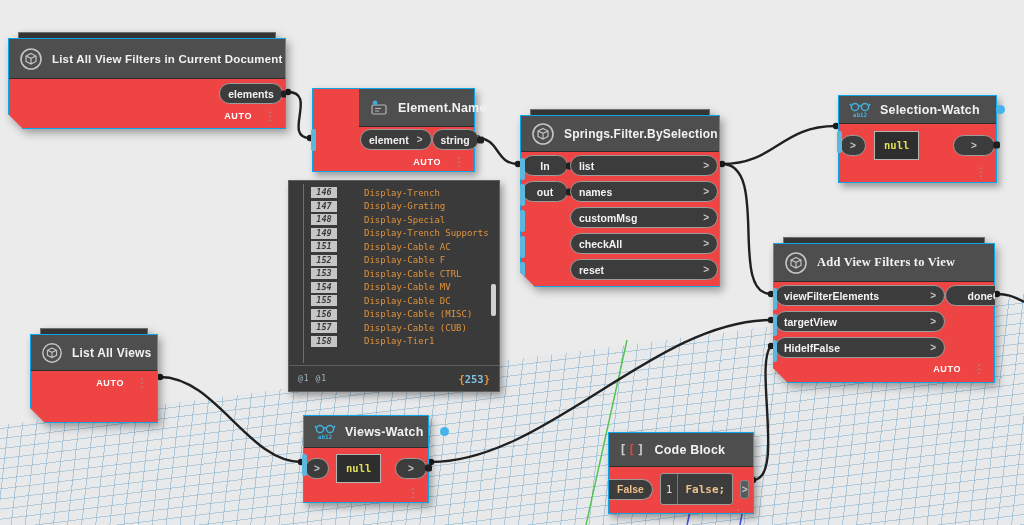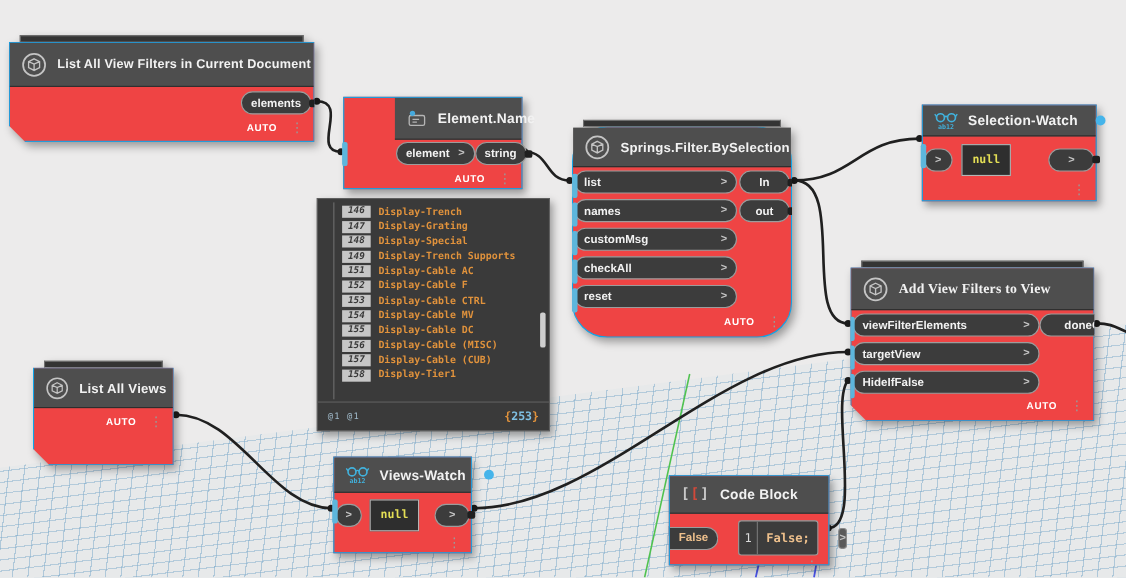--- a/index.html
+++ b/index.html
@@ -66,21 +66,21 @@
   #n-elename{left:312px;top:88px;width:163px;height:84px;padding-left:46px;}
   #n-elename .hdr{height:38px;}
   #n-elename .body{display:flex;justify-content:space-between;padding:2px 1px 0 1px;}
   #n-elename .pill.in{width:101px;}
   #n-elename .pill.out{width:52px;}
   #n-elename .bluebar{top:40px;}
   #n-elename .ftr{height:22px;margin-top:1px;}
 
   
   #w-springs{left:520px;top:109px;width:200px;}
-  #w-springs .node{width:200px;height:192px;border-radius:32px;}
+  #w-springs .node{width:200px;height:172px;}
   #w-springs .hdr{height:36px;}
   #w-springs .title{font-size:12px;}
   #w-springs .body{display:flex;justify-content:space-between;padding:3px 1px 0 1px;}
   #w-springs .col{display:flex;flex-direction:column;gap:5px;}
   #w-springs .col.outs{align-items:flex-end;}
   #w-springs .pill.in{width:148px;}
   #w-springs .pill.out{min-width:46px;}
   #w-springs .ftr{height:24px;}
   #w-springs .bluebar{left:-1px;}
 
@@ -123,42 +123,42 @@
   #n-viewswatch .pill{width:24px;padding:0;justify-content:center;}
   #n-viewswatch .pill.right{width:32px;margin-left:auto;}
   #n-viewswatch .bluebar{top:38px;}
   #n-viewswatch .ftr{height:16px;margin-top:2px;}
 
   
   #n-codeblock{left:608px;top:432px;width:146px;height:82px;}
   #n-codeblock .hdr{height:34px;}
   #n-codeblock .cb-icon{font-family:"DejaVu Sans Mono",monospace;font-weight:bold;font-size:13px;letter-spacing:1px;}
   #n-codeblock .cb-icon .b{color:#c9c9c9;} #n-codeblock .cb-icon .r{color:#d2493a;}
-  #n-codeblock .body{display:flex;align-items:center;gap:18px;padding:6px 4px 0 0;}
+  #n-codeblock .body{display:flex;align-items:center;gap:7px;padding:6px 4px 0 0;}
   #n-codeblock .pill.cbin{width:47px;border-radius:0 12px 12px 0;border-left:none;
         color:#eec08c;justify-content:center;font-size:10.5px;}
   .codebox{display:flex;align-items:stretch;border:1px solid #9a9a9a;border-radius:3px;
         height:30px;background:#3c3c3c;font-family:"DejaVu Sans Mono",monospace;font-size:11px;}
   .codebox .lno{display:flex;align-items:center;padding:0 5px;color:#dcdcdc;border-right:1px solid #777;}
   .codebox .code{display:flex;align-items:center;padding:0 7px;color:#eec08c;font-weight:bold;}
   .cb-out{width:19px;height:17px;background:#5a5a5a;border:1px solid #8a8a8a;border-radius:3px;
         color:#e8e8e8;font-size:9px;font-weight:bold;display:flex;align-items:center;justify-content:center;}
   #n-codeblock .ftr{height:18px;}
 
   
   #preview{position:absolute;left:288px;top:180px;width:212px;height:212px;z-index:2;
        background:#3a3a3a;border:1px solid #5f5f5f;box-sizing:border-box;
        box-shadow:3px 4px 7px rgba(0,0,0,.35);}
   #preview .guide{position:absolute;left:14px;top:3px;bottom:28px;width:1px;background:#6e6e6e;}
   #preview .rows{padding-top:5px;overflow:hidden;height:180px;}
   .pv-row{height:13.5px;display:flex;align-items:center;padding-left:22px;white-space:nowrap;}
   .pv-idx{display:inline-block;background:#c6c6c6;color:#3a3a3a;font-style:italic;font-weight:bold;
        font-family:"DejaVu Sans Mono",monospace;font-size:8.5px;line-height:11px;
        padding:0 3px;margin-right:7px;min-width:20px;text-align:center;}
-  .pv-txt{color:#e0923c;font-family:"DejaVu Sans Mono",monospace;font-size:9px;font-weight:bold;}
+  .pv-txt{color:#e0923c;font-family:"DejaVu Sans Mono",monospace;font-size:9px;font-weight:normal;margin-left:20px;}
   #preview .pfoot{position:absolute;left:0;right:0;bottom:0;height:26px;border-top:1px solid #5f5f5f;
        display:flex;align-items:center;justify-content:space-between;padding:0 9px;box-sizing:border-box;
        font-family:"DejaVu Sans Mono",monospace;}
   #preview .lvls{color:#9fb8c8;font-size:8px;letter-spacing:1px;}
   #preview .cnt{font-size:10.5px;font-weight:bold;}
   #preview .cnt .br{color:#e0923c;} #preview .cnt .nm{color:#7fc0e4;}
   #preview .thumb{position:absolute;right:3px;top:103px;width:5px;height:32px;background:#cfcfcf;border-radius:2px;}
 </style>
 </head>
 <body>
@@ -253,50 +253,50 @@
     <div class="hdr">
       <span class="icon">
         <svg width="24" height="24" viewBox="0 0 24 24">
             <circle cx="12" cy="12" r="10" fill="none" stroke="#c4c4c4" stroke-width="1.6"></circle>
             <path d="M12 6.5 L17 9 L17 14.5 L12 17 L7 14.5 L7 9 Z M7 9 L12 11.3 L17 9 M12 11.3 L12 17" fill="none" stroke="#c4c4c4" stroke-width="1.2"></path>
           </svg>
       </span>
       <span class="title">Springs.Filter.BySelection</span>
     </div>
     <div class="body">
-      <div class="col ins">
-        <div class="pill in">
-            <span>list</span>
-            <span class="chev"></span>
-          </div>
-        <div class="pill in">
-            <span>names</span>
-            <span class="chev"></span>
-          </div>
-        <div class="pill in">
-            <span>customMsg</span>
-            <span class="chev"></span>
-          </div>
-        <div class="pill in">
-            <span>checkAll</span>
-            <span class="chev"></span>
-          </div>
-        <div class="pill in">
-            <span>reset</span>
-            <span class="chev"></span>
-          </div>
-      </div>
       <div class="col outs">
         <div class="pill out">
             <span>In</span>
             <span class="nub"></span>
           </div>
         <div class="pill out">
             <span>out</span>
             <span class="nub"></span>
+          </div>
+      </div>
+      <div class="col ins">
+        <div class="pill in">
+            <span>list</span>
+            <span class="chev"></span>
+          </div>
+        <div class="pill in">
+            <span>names</span>
+            <span class="chev"></span>
+          </div>
+        <div class="pill in">
+            <span>customMsg</span>
+            <span class="chev"></span>
+          </div>
+        <div class="pill in">
+            <span>checkAll</span>
+            <span class="chev"></span>
+          </div>
+        <div class="pill in">
+            <span>reset</span>
+            <span class="chev"></span>
           </div>
       </div>
     </div>
     <div class="ftr">
       <span class="lacing">AUTO</span>
       <span class="dots"></span>
     </div>
     <span class="bluebar" style="top:42px"></span>
     <span class="bluebar" style="top:68px"></span>
     <span class="bluebar" style="top:94px"></span>

